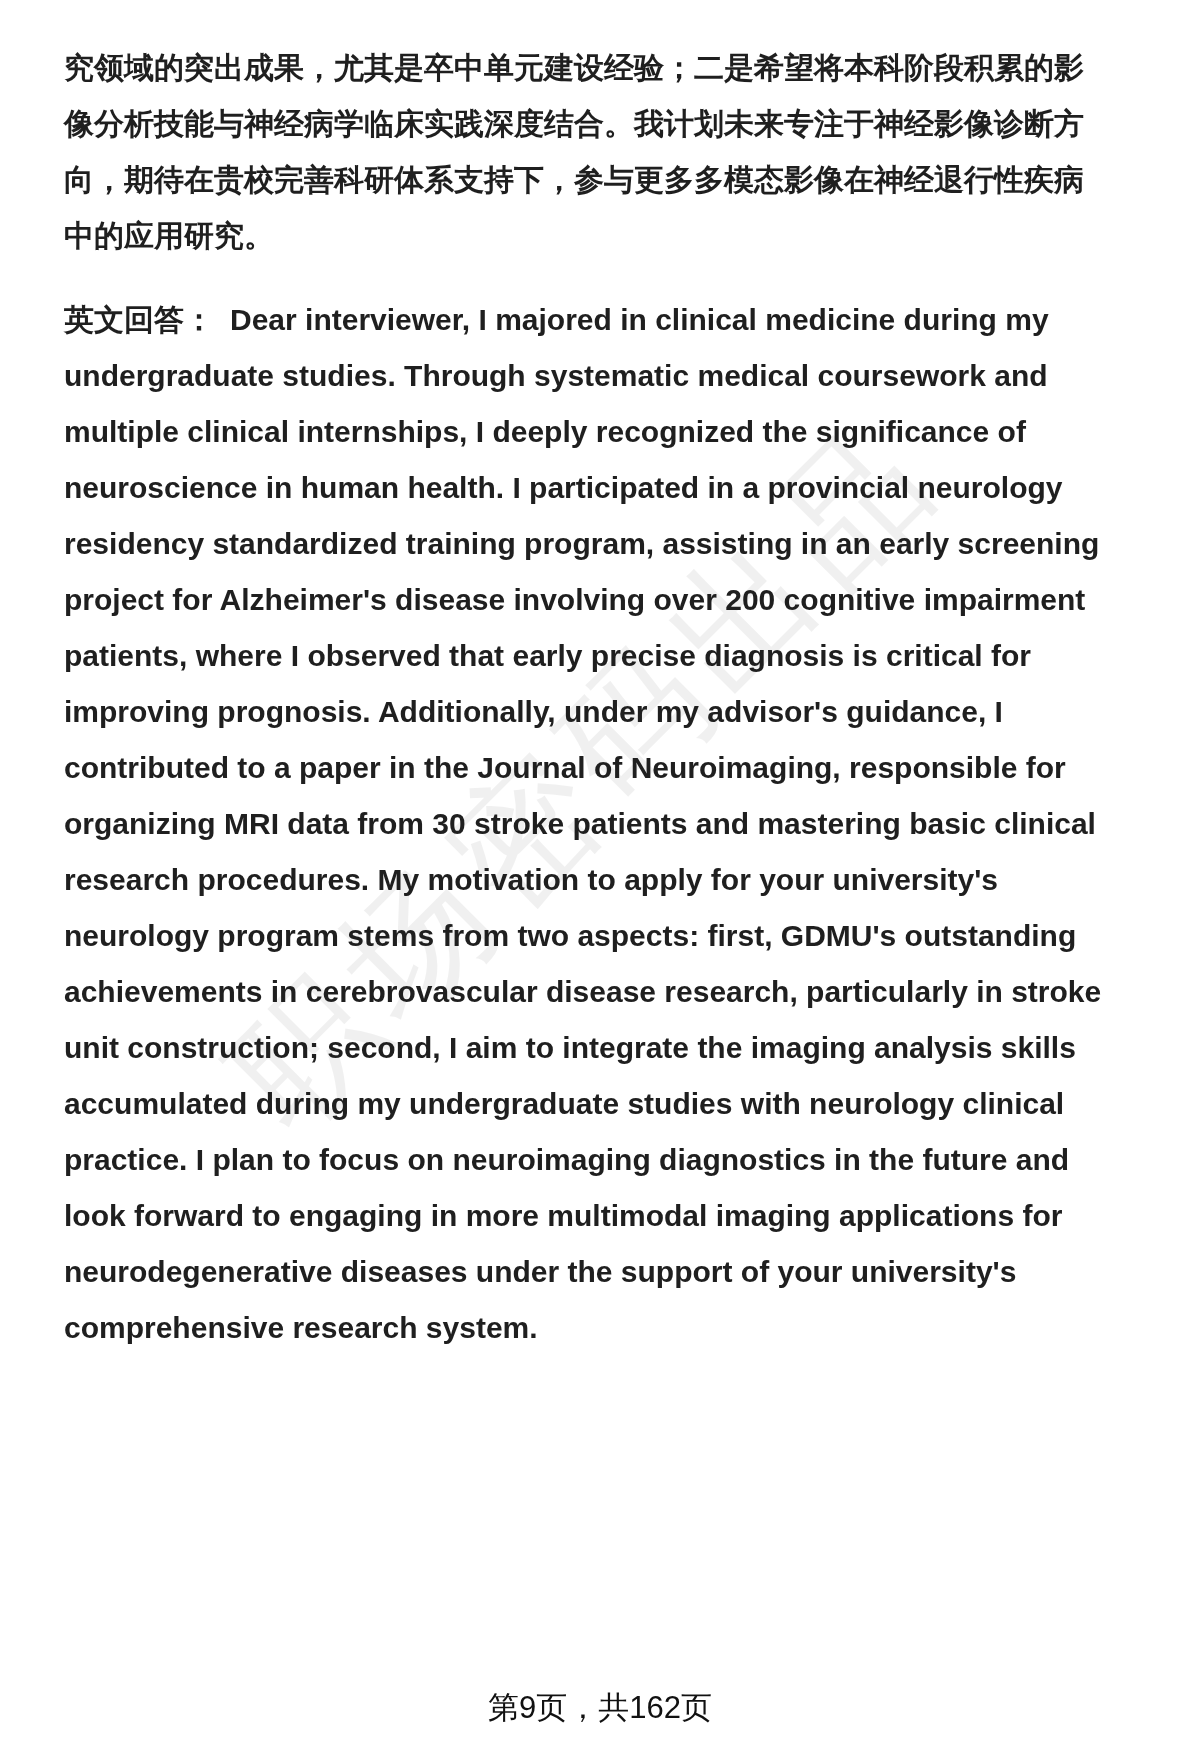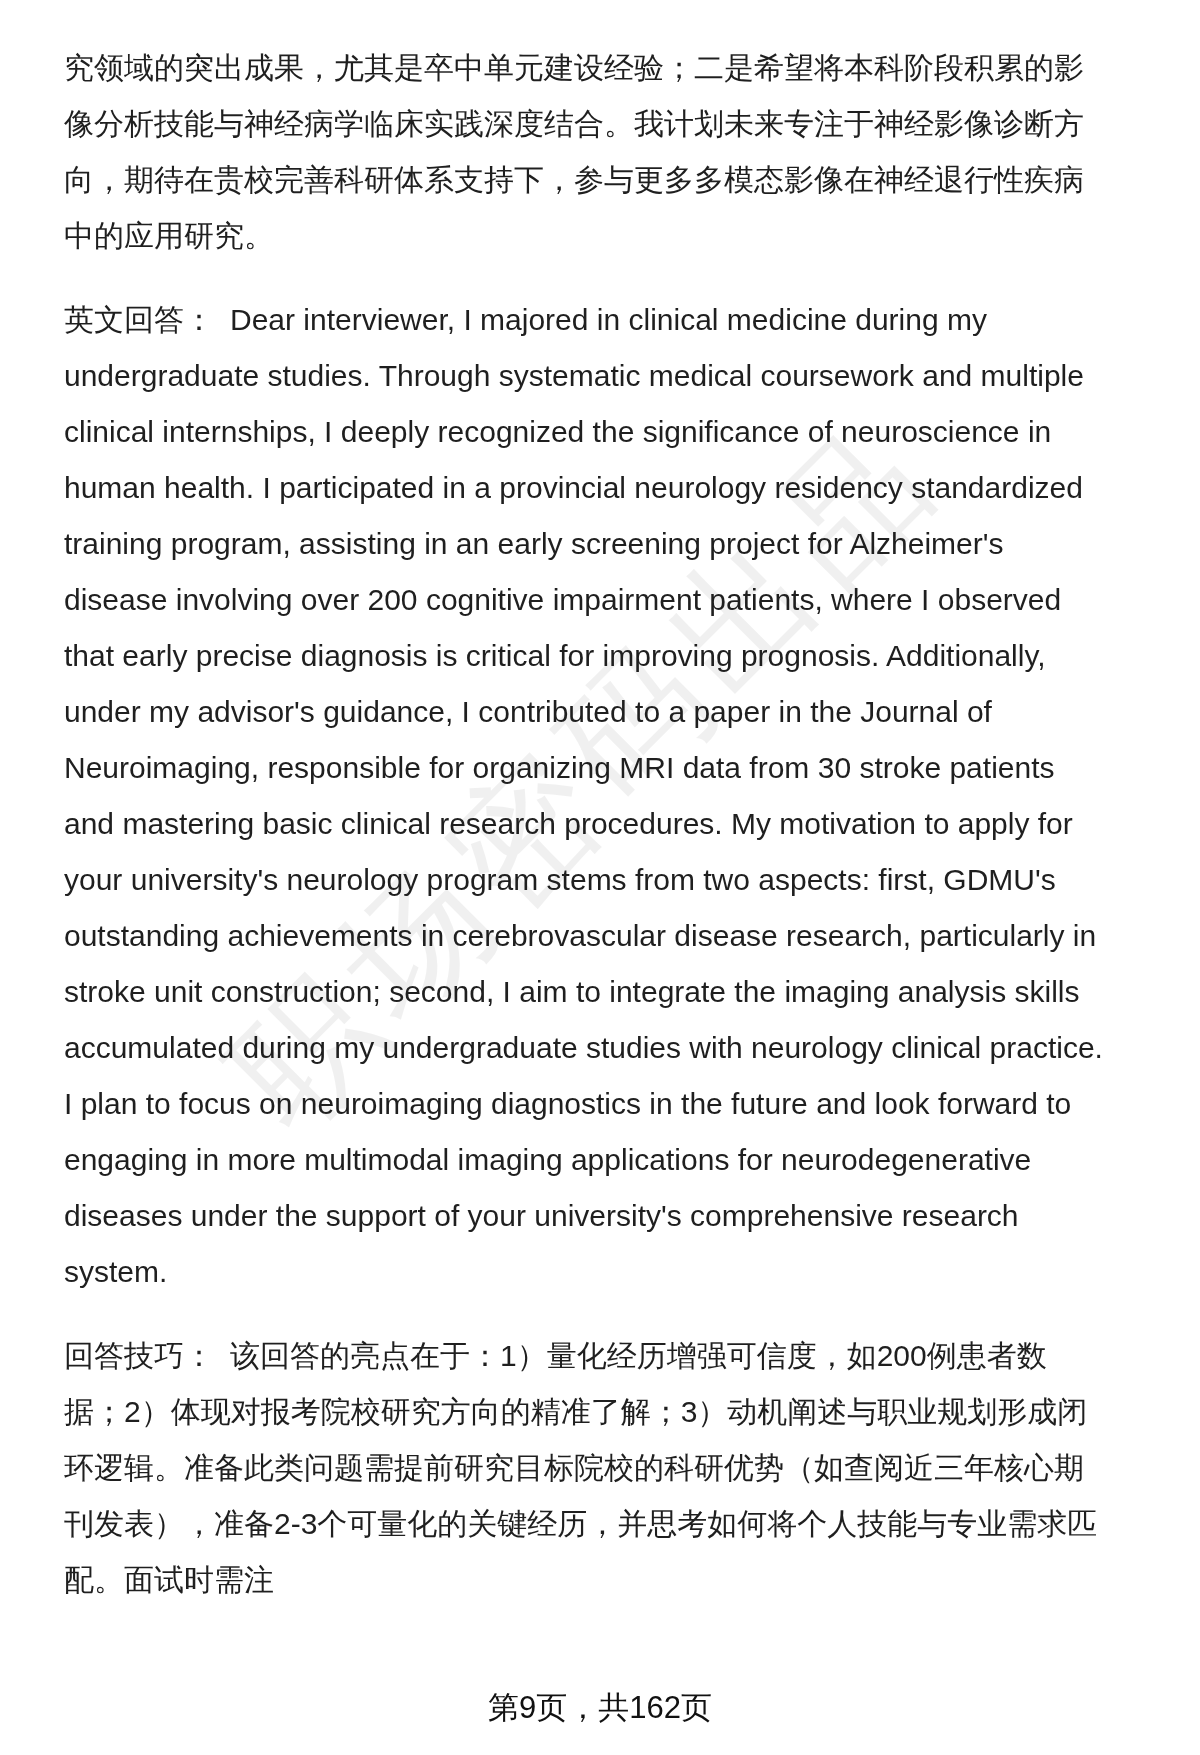--- a/index.html
+++ b/index.html
@@ -31,20 +31,21 @@
     color: rgba(0, 0, 0, 0.06);
     white-space: nowrap;
     z-index: 0;
     pointer-events: none;
     user-select: none;
   }
   .content {
     position: relative;
     z-index: 1;
     padding: 40px 96px 0 64px;
+    font-weight: bold;
   }
   .para {
     font-size: 30px;
     line-height: 56px;
     margin: 0 0 28px 0;
     text-align: left;
     word-wrap: break-word;
   }
   .para-label {
     margin-right: 16px;
@@ -67,19 +68,18 @@
 <div class="page">
 
   <div class="watermark">职场密码出品</div>
 
   <div class="content">
 
     <p class="para"><span>究领域的突出成果，尤其是卒中单元建设经验；二是希望将本科阶段积累的影像分析技能与神经病学临床实践深度结合。我计划未来专注于神经影像诊断方向，期待在贵校完善科研体系支持下，参与更多多模态影像在神经退行性疾病中的应用研究。</span></p>
 
     <p class="para"><span class="para-label">英文回答：</span><span>Dear interviewer, I majored in clinical medicine during my undergraduate studies. Through systematic medical coursework and multiple clinical internships, I deeply recognized the significance of neuroscience in human health. I participated in a provincial neurology residency standardized training program, assisting in an early screening project for Alzheimer's disease involving over 200 cognitive impairment patients, where I observed that early precise diagnosis is critical for improving prognosis. Additionally, under my advisor's guidance, I contributed to a paper in the Journal of Neuroimaging, responsible for organizing MRI data from 30 stroke patients and mastering basic clinical research procedures. My motivation to apply for your university's neurology program stems from two aspects: first, GDMU's outstanding achievements in cerebrovascular disease research, particularly in stroke unit construction; second, I aim to integrate the imaging analysis skills accumulated during my undergraduate studies with neurology clinical practice. I plan to focus on neuroimaging diagnostics in the future and look forward to engaging in more multimodal imaging applications for neurodegenerative diseases under the support of your university's comprehensive research system.</span></p>
 
-    <p class="para"><span class="para-label">回答技巧：</span><span>该回答的亮点在于：1）量化经历增强可信度，如200例患者数据；2）体现对报考院校研究方向的精准了解；3）动机阐述与职业规划形成闭环逻辑。准备此类问题需提前研究目标院校的科研优势（如查阅近三年核心期刊发表），准备2-3个可量化的关键经历，并思考如何将个人技能与专业需求匹配。面试时需注</span></p>
 
   </div>
 
   <div class="footer">第9页，共162页</div>
 
 </div>
 
 </body></html>

